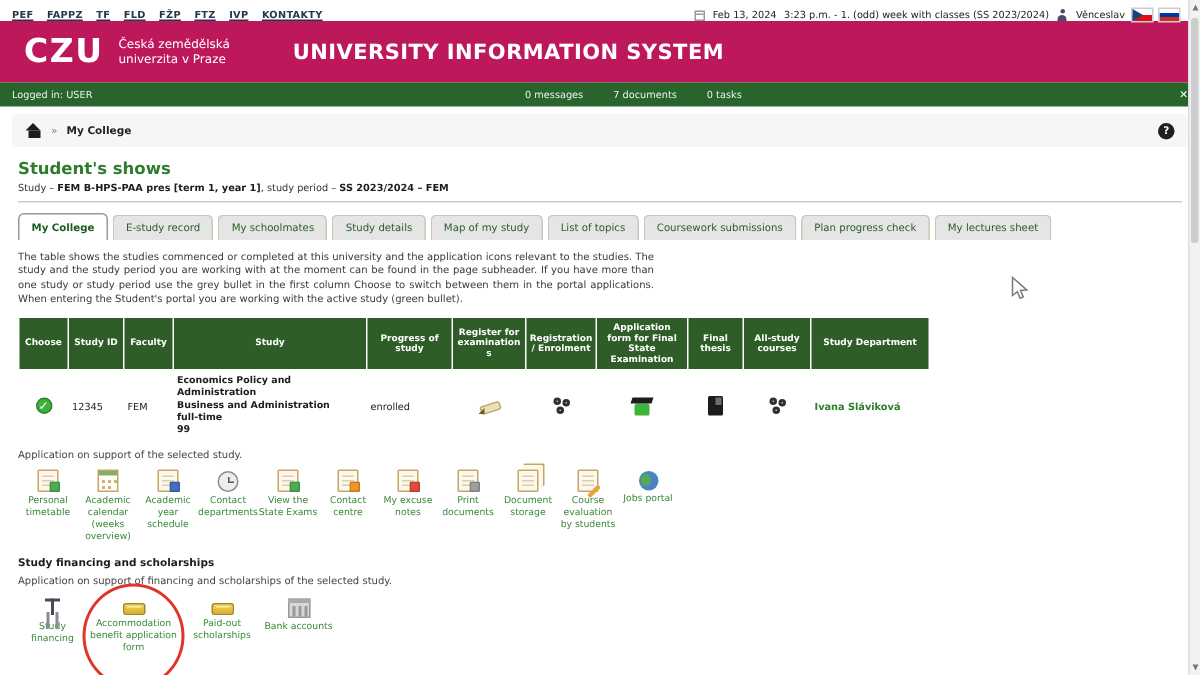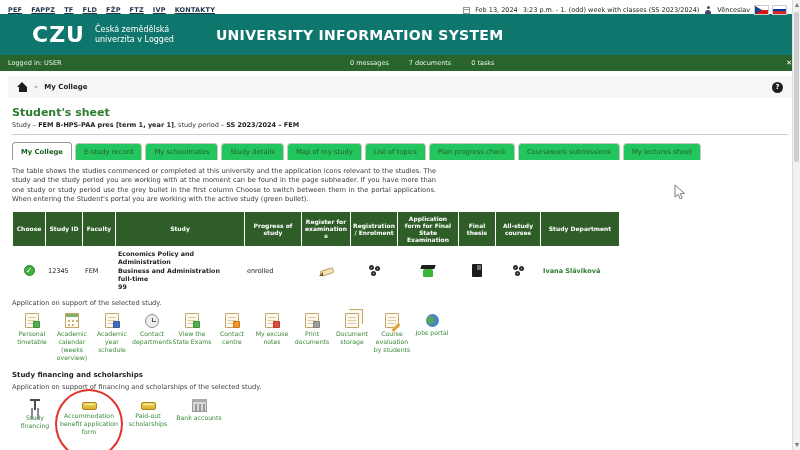--- a/index.html
+++ b/index.html
@@ -15,21 +15,21 @@
   .cal-ic::before { content:""; position:absolute; left:0; right:0; top:1px; height:1px; background:#999; }
   .person-ic { width:8px; height:8px; position:relative; display:inline-block; }
   .person-ic::before { content:""; position:absolute; left:2.5px; top:0; width:3px; height:3px; border-radius:50%; background:#4a4a6a; }
   .person-ic::after { content:""; position:absolute; left:1px; top:3.5px; width:6px; height:4px; border-radius:3px 3px 0 0; background:#4a4a6a; }
   .flag { width:13px; height:8px; display:inline-block; position:relative; outline:1px solid #ccc; }
   .flag-cz { background:linear-gradient(#fff 0 50%, #d7141a 50% 100%); }
   .flag-cz::before { content:""; position:absolute; left:0; top:0; border-top:4px solid transparent; border-bottom:4px solid transparent; border-left:7px solid #11457e; }
   .flag-ru { background:linear-gradient(#fff 0 33%, #0039a6 33% 66%, #d52b1e 66% 100%); }
 
   
-  .header { height:41px; background:#0f766e; display:flex; align-items:center; padding:0 32px; }
+  .header { height:41px; background:#be185d; display:flex; align-items:center; padding:0 16px; }
   .logo { color:#fff; font-size:22px; font-weight:bold; letter-spacing:1px; line-height:1; }
   .uni-name { color:#fff; font-size:8px; line-height:1.25; margin-left:10px; }
   .sys-title { color:#fff; font-size:14px; font-weight:bold; margin-left:42px; letter-spacing:.3px; }
 
   
   .statusbar { height:16px; background:#28642c; display:flex; align-items:center; padding:0 8px; color:#eaf3ea; font-size:6.5px; }
   .status-items { display:flex; gap:20px; position:absolute; left:350px; }
   .status-close { margin-left:auto; font-size:7px; cursor:pointer; color:#fff; }
 
   
@@ -42,21 +42,21 @@
   .help-ic { margin-left:auto; width:11px; height:11px; border-radius:50%; background:#1f1f1f; color:#fff; font-size:7px; font-weight:bold; text-align:center; line-height:11px; cursor:pointer; }
 
   
   .content { padding:0 12px; }
   .page-title { margin-top:8px; font-size:11px; font-weight:bold; color:#2e7d2e; }
   .page-sub { margin-top:2px; font-size:6.5px; color:#333; }
   .page-sub b { color:#1d1d1d; }
   .rule { border:none; border-top:1px solid #ccc; margin:5px 0 7px; }
 
   .tabs { display:flex; gap:3px; align-items:flex-end; }
-  .tab { font-size:6.8px; color:#2a5d2a; background:#22c55e; border:1px solid #c8c8ba; border-bottom:none; border-radius:4px 4px 0 0; padding:4px 8px 4px; cursor:pointer; white-space:nowrap; }
+  .tab { font-size:6.8px; color:#2a5d2a; background:#e5e5e5; border:1px solid #c8c8ba; border-bottom:none; border-radius:4px 4px 0 0; padding:4px 8px 4px; cursor:pointer; white-space:nowrap; }
   .tab.active { background:#fff; font-weight:bold; color:#1d5c1d; border-color:#9a9a90; padding-top:5px; }
 
   .intro { width:424px; font-size:6.7px; line-height:1.4; color:#3a3a3a; text-align:justify; margin:7px 0 6px; }
 
   
   table.studies { border-collapse:separate; border-spacing:1px; }
   table.studies th { background:#2e5d28; color:#fff; font-size:6px; font-weight:bold; text-align:center; vertical-align:middle; padding:3px 2px; line-height:1.2; word-break:break-word; }
   table.studies td { background:#fff; font-size:6.5px; vertical-align:middle; padding:3px 2px; }
   td.study-cell { text-align:left; }
   .study-line { font-weight:bold; font-size:6.3px; color:#1d1d1d; line-height:1.3; }
@@ -143,21 +143,21 @@
     <span>Věnceslav</span>
     <span class="flag flag-cz"></span>
     <span class="flag flag-ru"></span>
   </div>
 </div>
 
 <div class="header">
   <div class="logo">CZU</div>
   <div class="uni-name">
     <div>Česká zemědělská</div>
-    <div>univerzita v Logged</div>
+    <div>univerzita v Praze</div>
   </div>
   <div class="sys-title">UNIVERSITY INFORMATION SYSTEM</div>
 </div>
 
 <div class="statusbar">
   <span>Logged in: USER</span>
   <span class="status-items" id="status-items">
       <span>0 messages</span>
       <span>7 documents</span>
       <span>0 tasks</span>
@@ -166,35 +166,35 @@
 </div>
 
 <div class="breadcrumb">
   <span class="home-ic"></span>
   <span class="bc-sep">»</span>
   <span class="bc-current">My College</span>
   <span class="help-ic">?</span>
 </div>
 
 <div class="content">
-  <div class="page-title">Student's sheet</div>
+  <div class="page-title">Student's shows</div>
   <div class="page-sub">
     <span>Study – </span><b>FEM B-HPS-PAA pres [term 1, year 1]</b><span>, study period – </span><b>SS 2023/2024 – FEM</b>
   </div>
   <hr class="rule">
 
   <div class="tabs" id="tabs">
       <div class="tab active">My College</div>
       <div class="tab">E-study record</div>
       <div class="tab">My schoolmates</div>
       <div class="tab">Study details</div>
       <div class="tab">Map of my study</div>
       <div class="tab">List of topics</div>
+      <div class="tab">Coursework submissions</div>
       <div class="tab">Plan progress check</div>
-      <div class="tab">Coursework submissions</div>
       <div class="tab">My lectures sheet</div>
     </div>
 
   <div class="intro">The table shows the studies commenced or completed at this university and the application icons relevant to the studies. The study and the study period you are working with at the moment can be found in the page subheader. If you have more than one study or study period use the grey bullet in the first column Choose to switch between them in the portal applications. When entering the Student's portal you are working with the active study (green bullet).</div>
 
   <table class="studies">
     <colgroup id="table-colgroup">
         <col style="width: 32px;">
         <col style="width: 36px;">
         <col style="width: 32px;">

